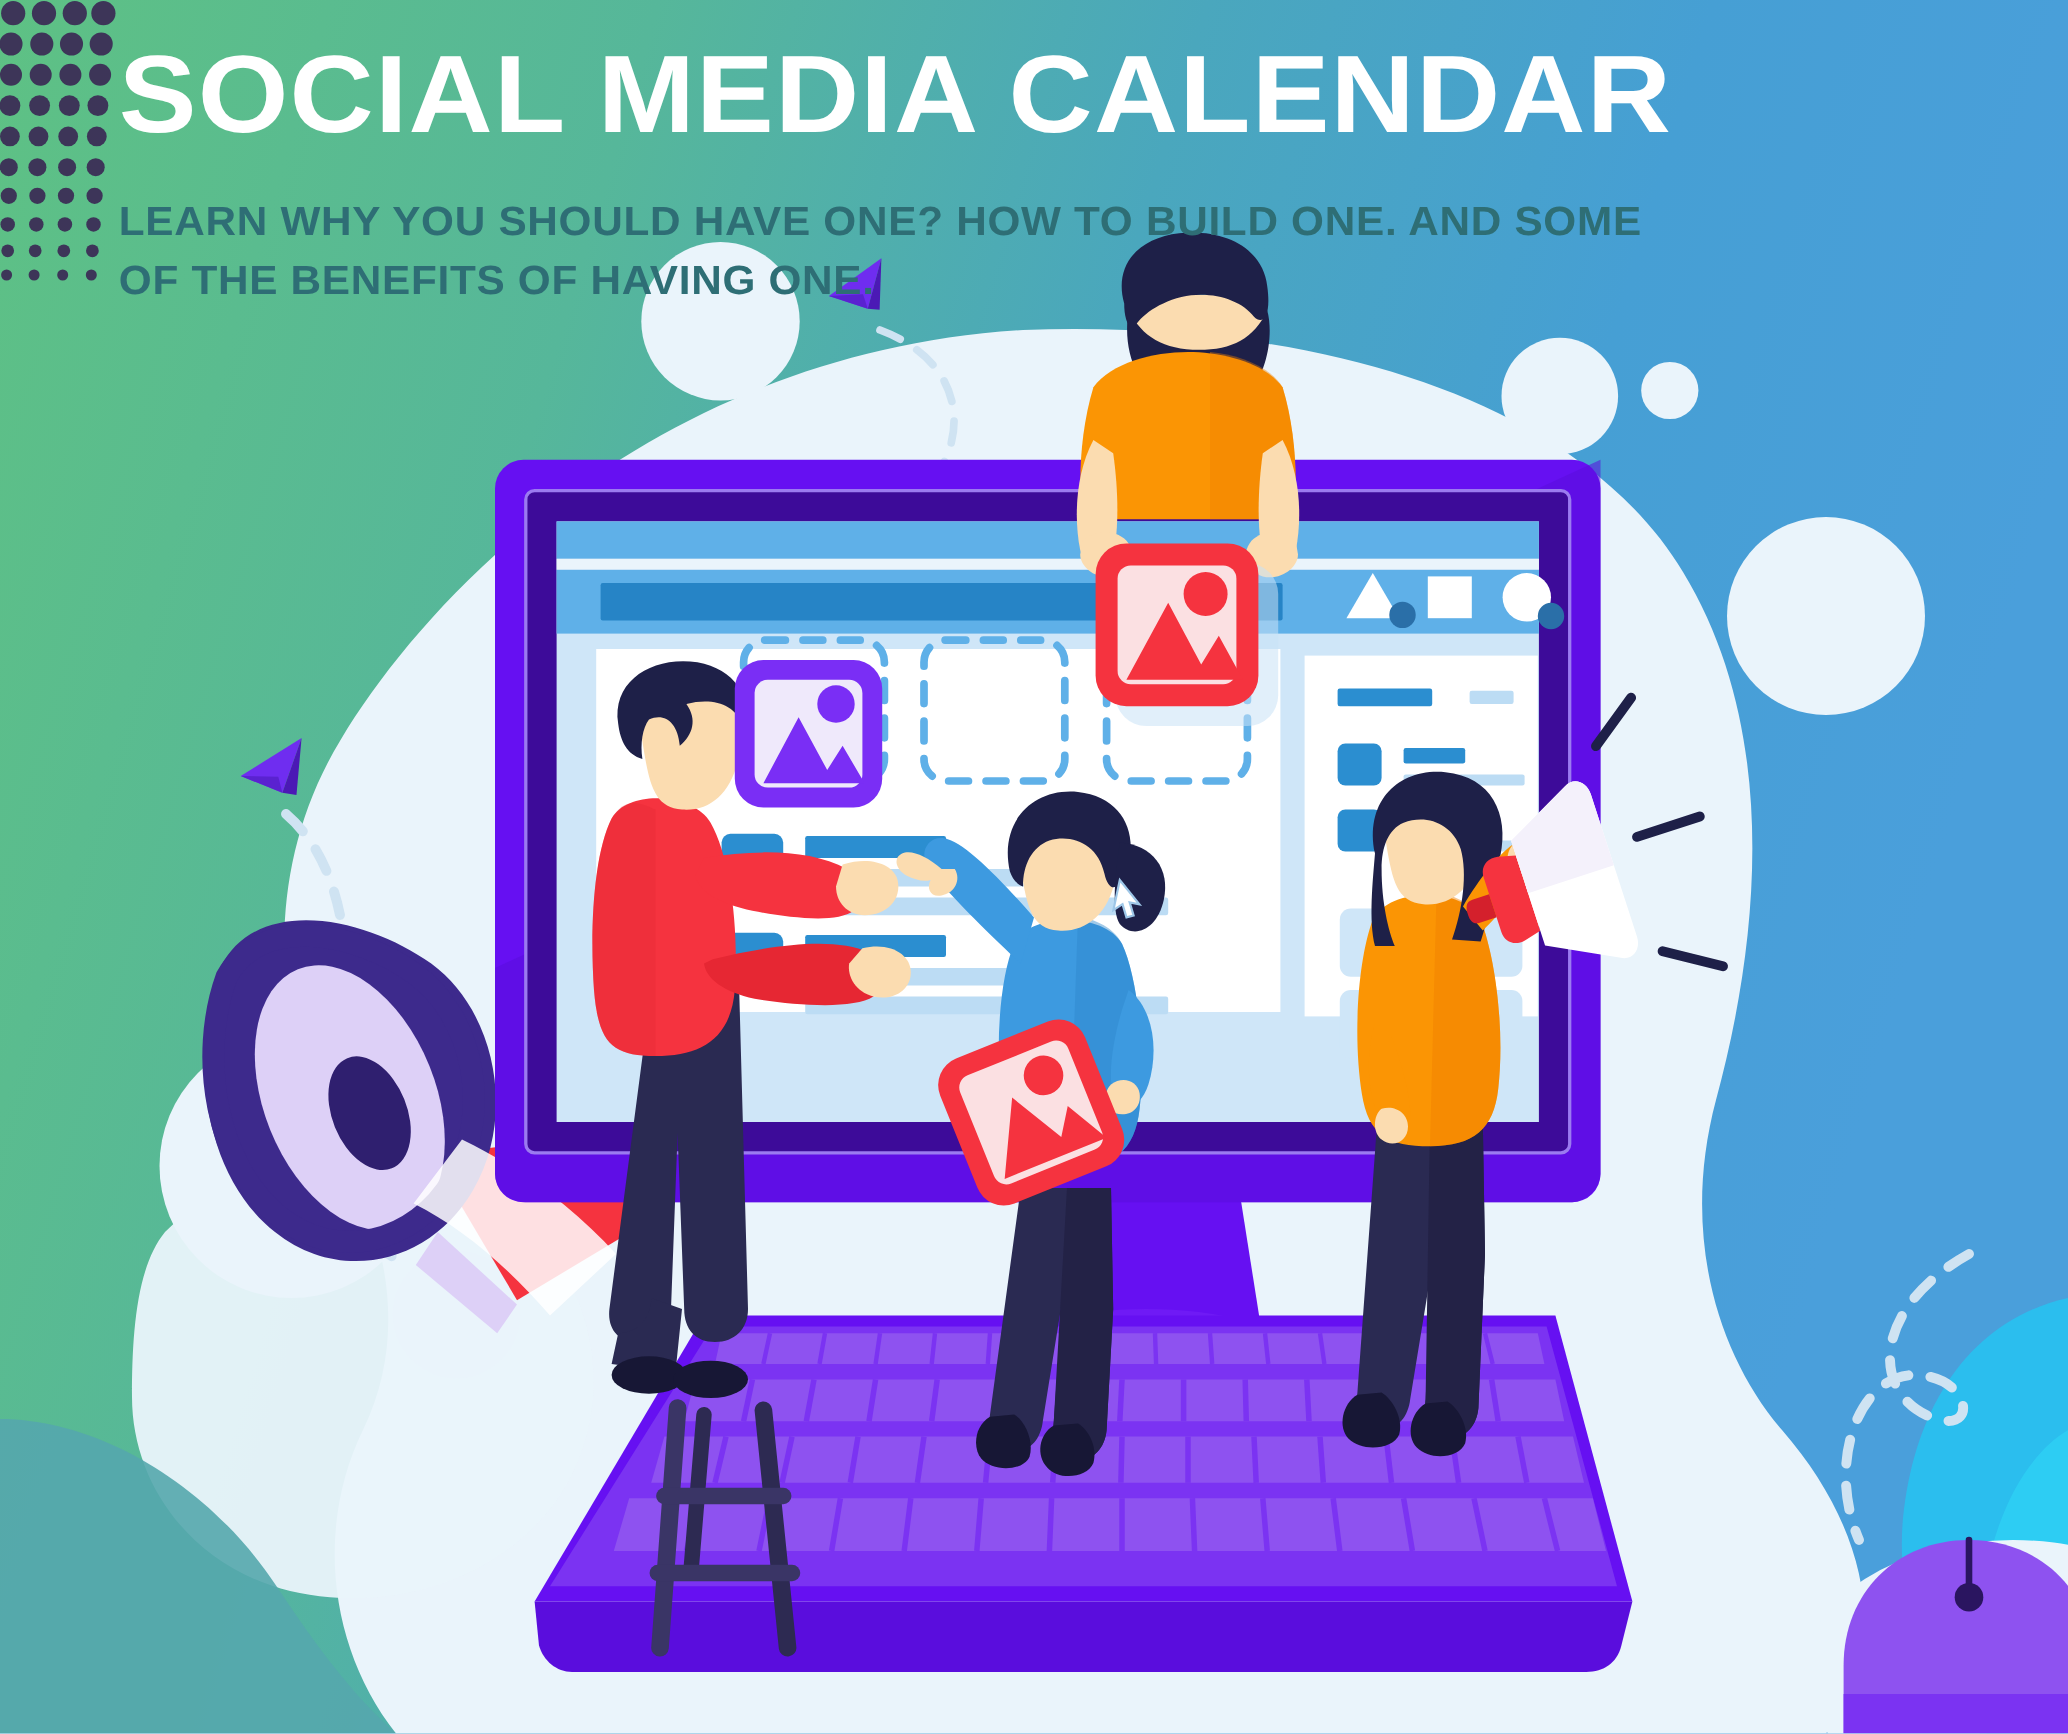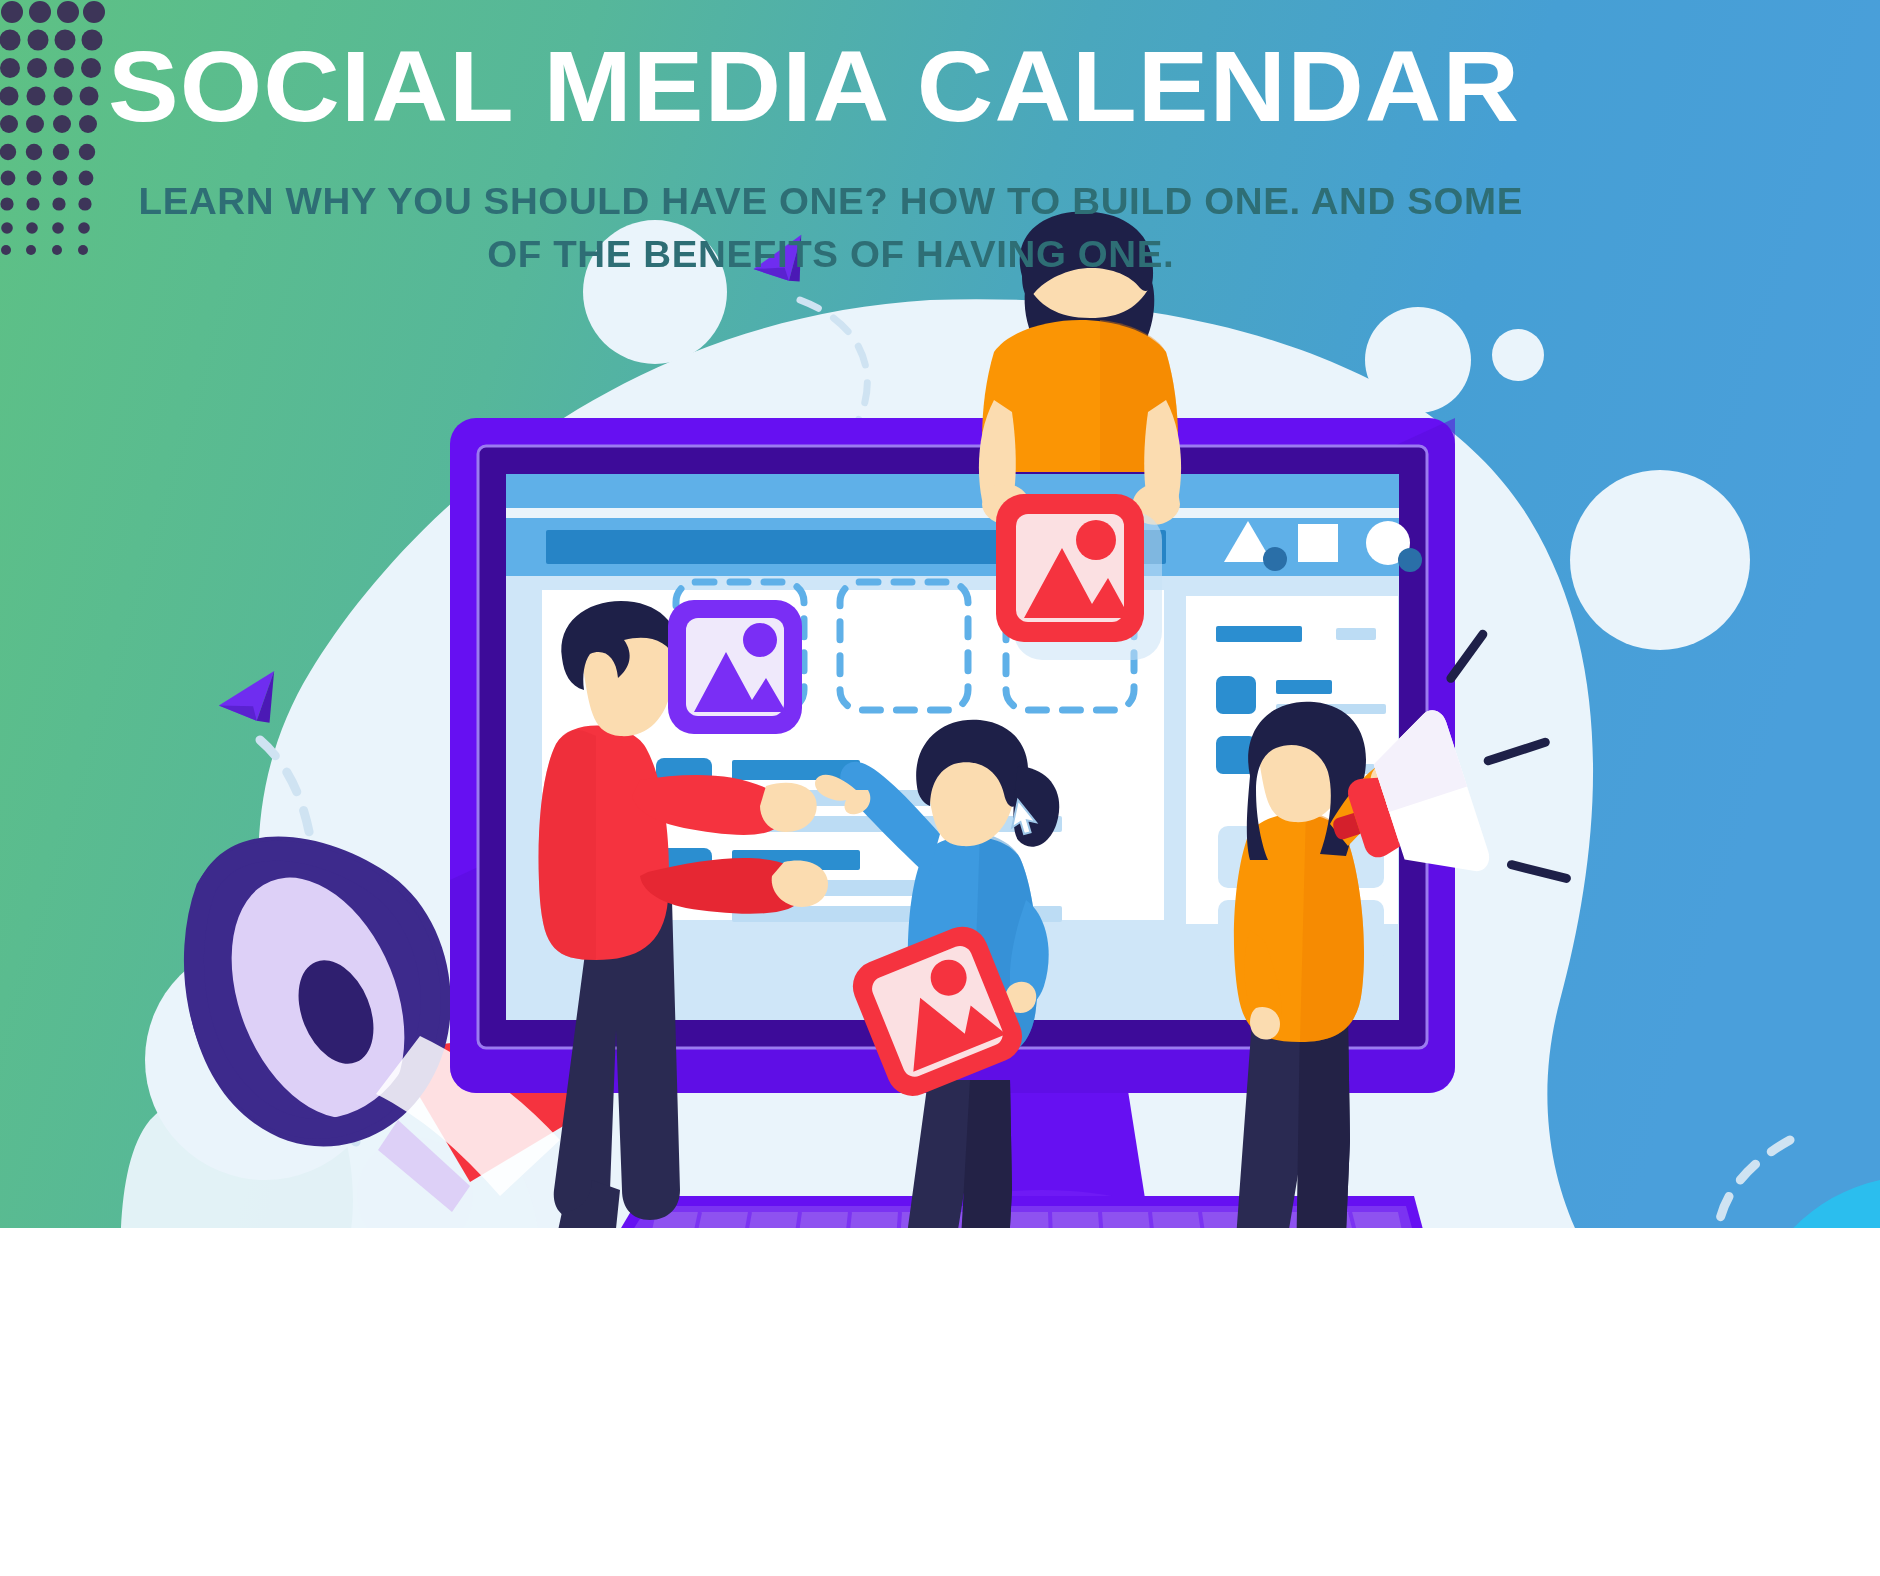--- a/index.html
+++ b/index.html
@@ -1,17 +1,17 @@
 <!DOCTYPE html>
 <html><head>
 <meta charset="utf-8">
 <style>
   html,body{margin:0;padding:0;background:#fff;}
   body{font-family:"Liberation Sans",sans-serif;}
-  #stage{position:relative;width:1880px;height:1228px;overflow:hidden;background:#4aa3da;text-align:center;}
+  #stage{position:relative;width:1880px;height:1576px;overflow:hidden;background:#4aa3da;}
   #stage svg.layer{position:absolute;left:0;top:0;width:1880px;height:1576px;display:block;}
   .hdr{position:absolute;left:0;top:0;width:1880px;height:330px;pointer-events:none;}
   .title{
     position:absolute;left:108px;top:36px;
     font-family:"Liberation Sans",sans-serif;
     font-weight:bold;font-size:100px;line-height:1.0;
     letter-spacing:1px;color:#ffffff;
     transform:scaleX(1.06);transform-origin:left top;
     white-space:nowrap;
   }

